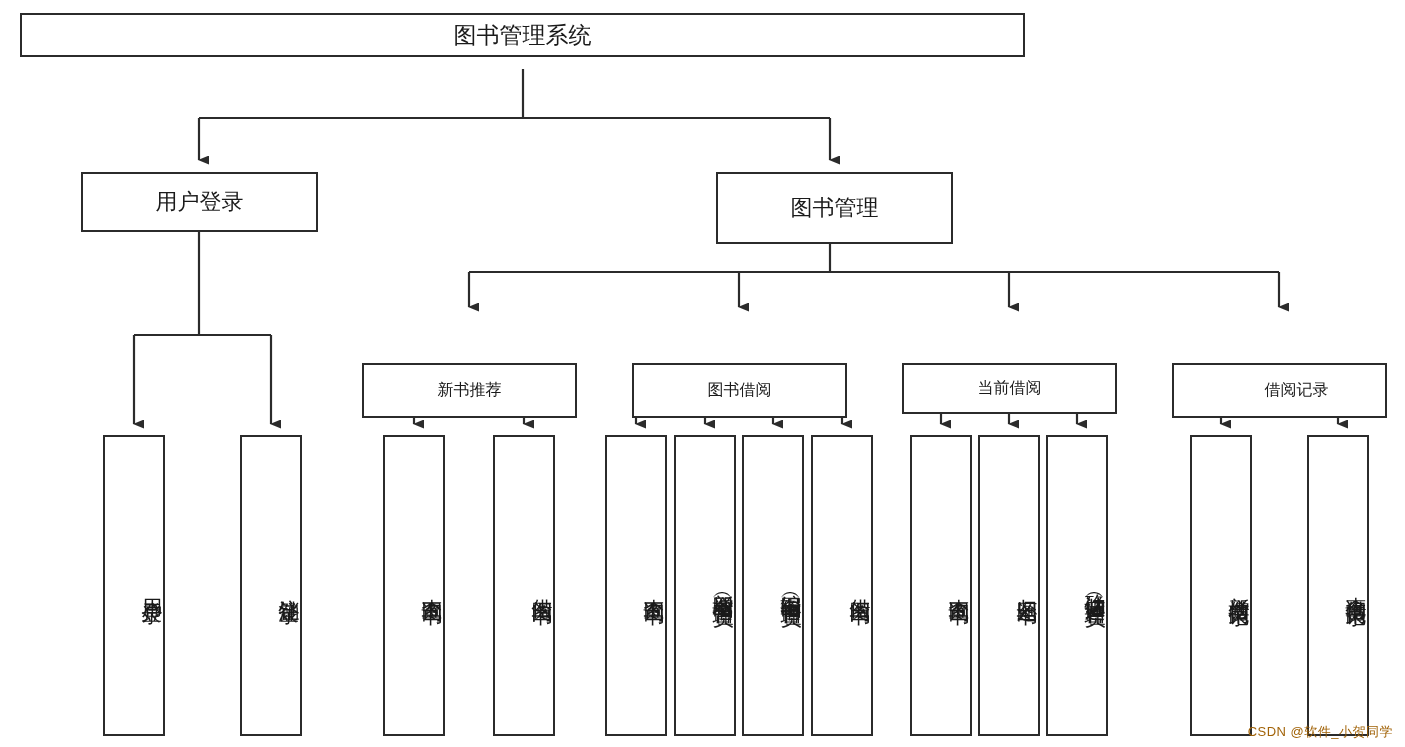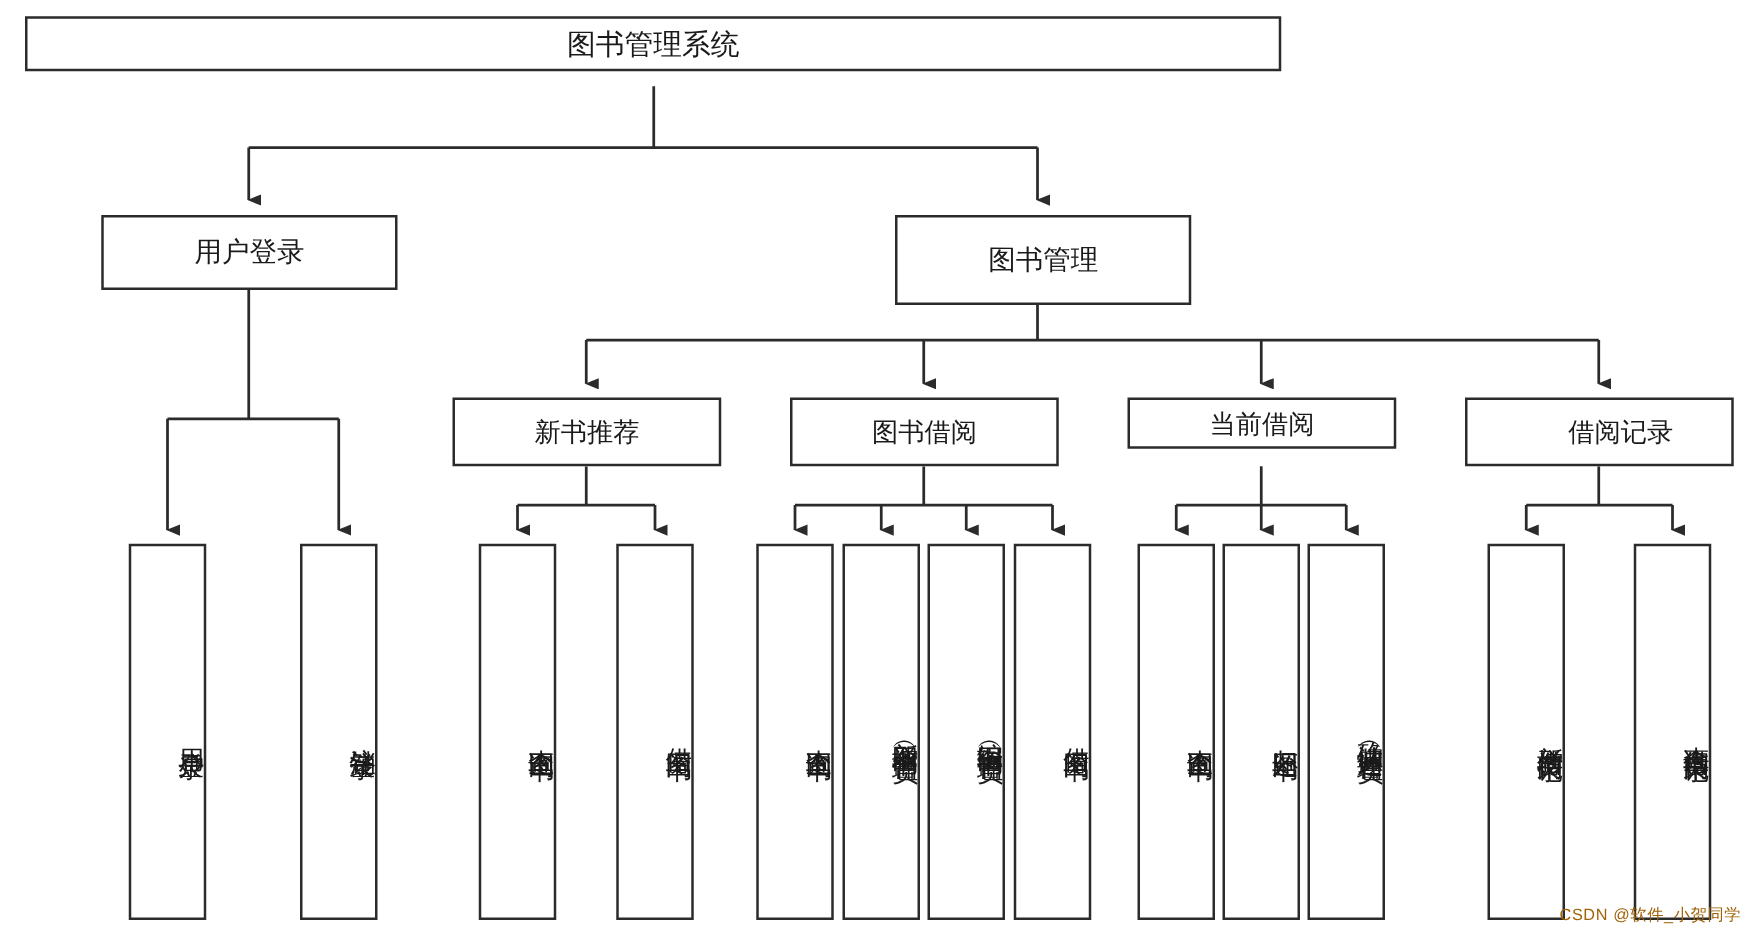--- a/index.html
+++ b/index.html
@@ -30,21 +30,21 @@
     box-sizing: border-box;
     background: #ffffff;
     border: 2px solid #2b2b2b;
     display: flex;
     align-items: center;
     justify-content: center;
     color: #1a1a1a;
   }
   .node.level-0 { font-size: 23px; }
   .node.level-1 { font-size: 22px; }
-  .node.level-2 { font-size: 21px; }
+  .node.level-2 { font-size: 16px; margin-top: 45px; }
   .node.leaf {
     font-size: 21px;
     writing-mode: vertical-rl;
     text-orientation: upright;
     letter-spacing: 2px;
     line-height: 1.05;
     padding: 6px 0;
     align-items: flex-start;
     justify-content: center;
   }
@@ -136,21 +136,21 @@
   <div class="node level-1" style="left:716px; top:172px; width:237px; height:72px;">
     <span class="node-label">图书管理</span>
   </div>
 
   <div class="node level-2" style="left:362px; top:318px; width:215px; height:55px;">
     <span class="node-label">新书推荐</span>
   </div>
   <div class="node level-2" style="left:632px; top:318px; width:215px; height:55px;">
     <span class="node-label">图书借阅</span>
   </div>
-  <div class="node level-2" style="left:902px; top:318px; width:215px; height:41px;">
+  <div class="node level-2" style="left:902px; top:318px; width:215px; height:51px;">
     <span class="node-label">当前借阅</span>
   </div>
   <div class="node level-2" style="left:1172px; top:318px; width:215px; height:55px;padding-left:34px;">
     <span class="node-label">借阅记录</span>
   </div>
 
   <div class="node leaf" style="left:103px; top:435px; width:62px; height:301px;">
     <span class="node-label">用户登录</span>
   </div>
   <div class="node leaf" style="left:240px; top:435px; width:62px; height:301px;">

